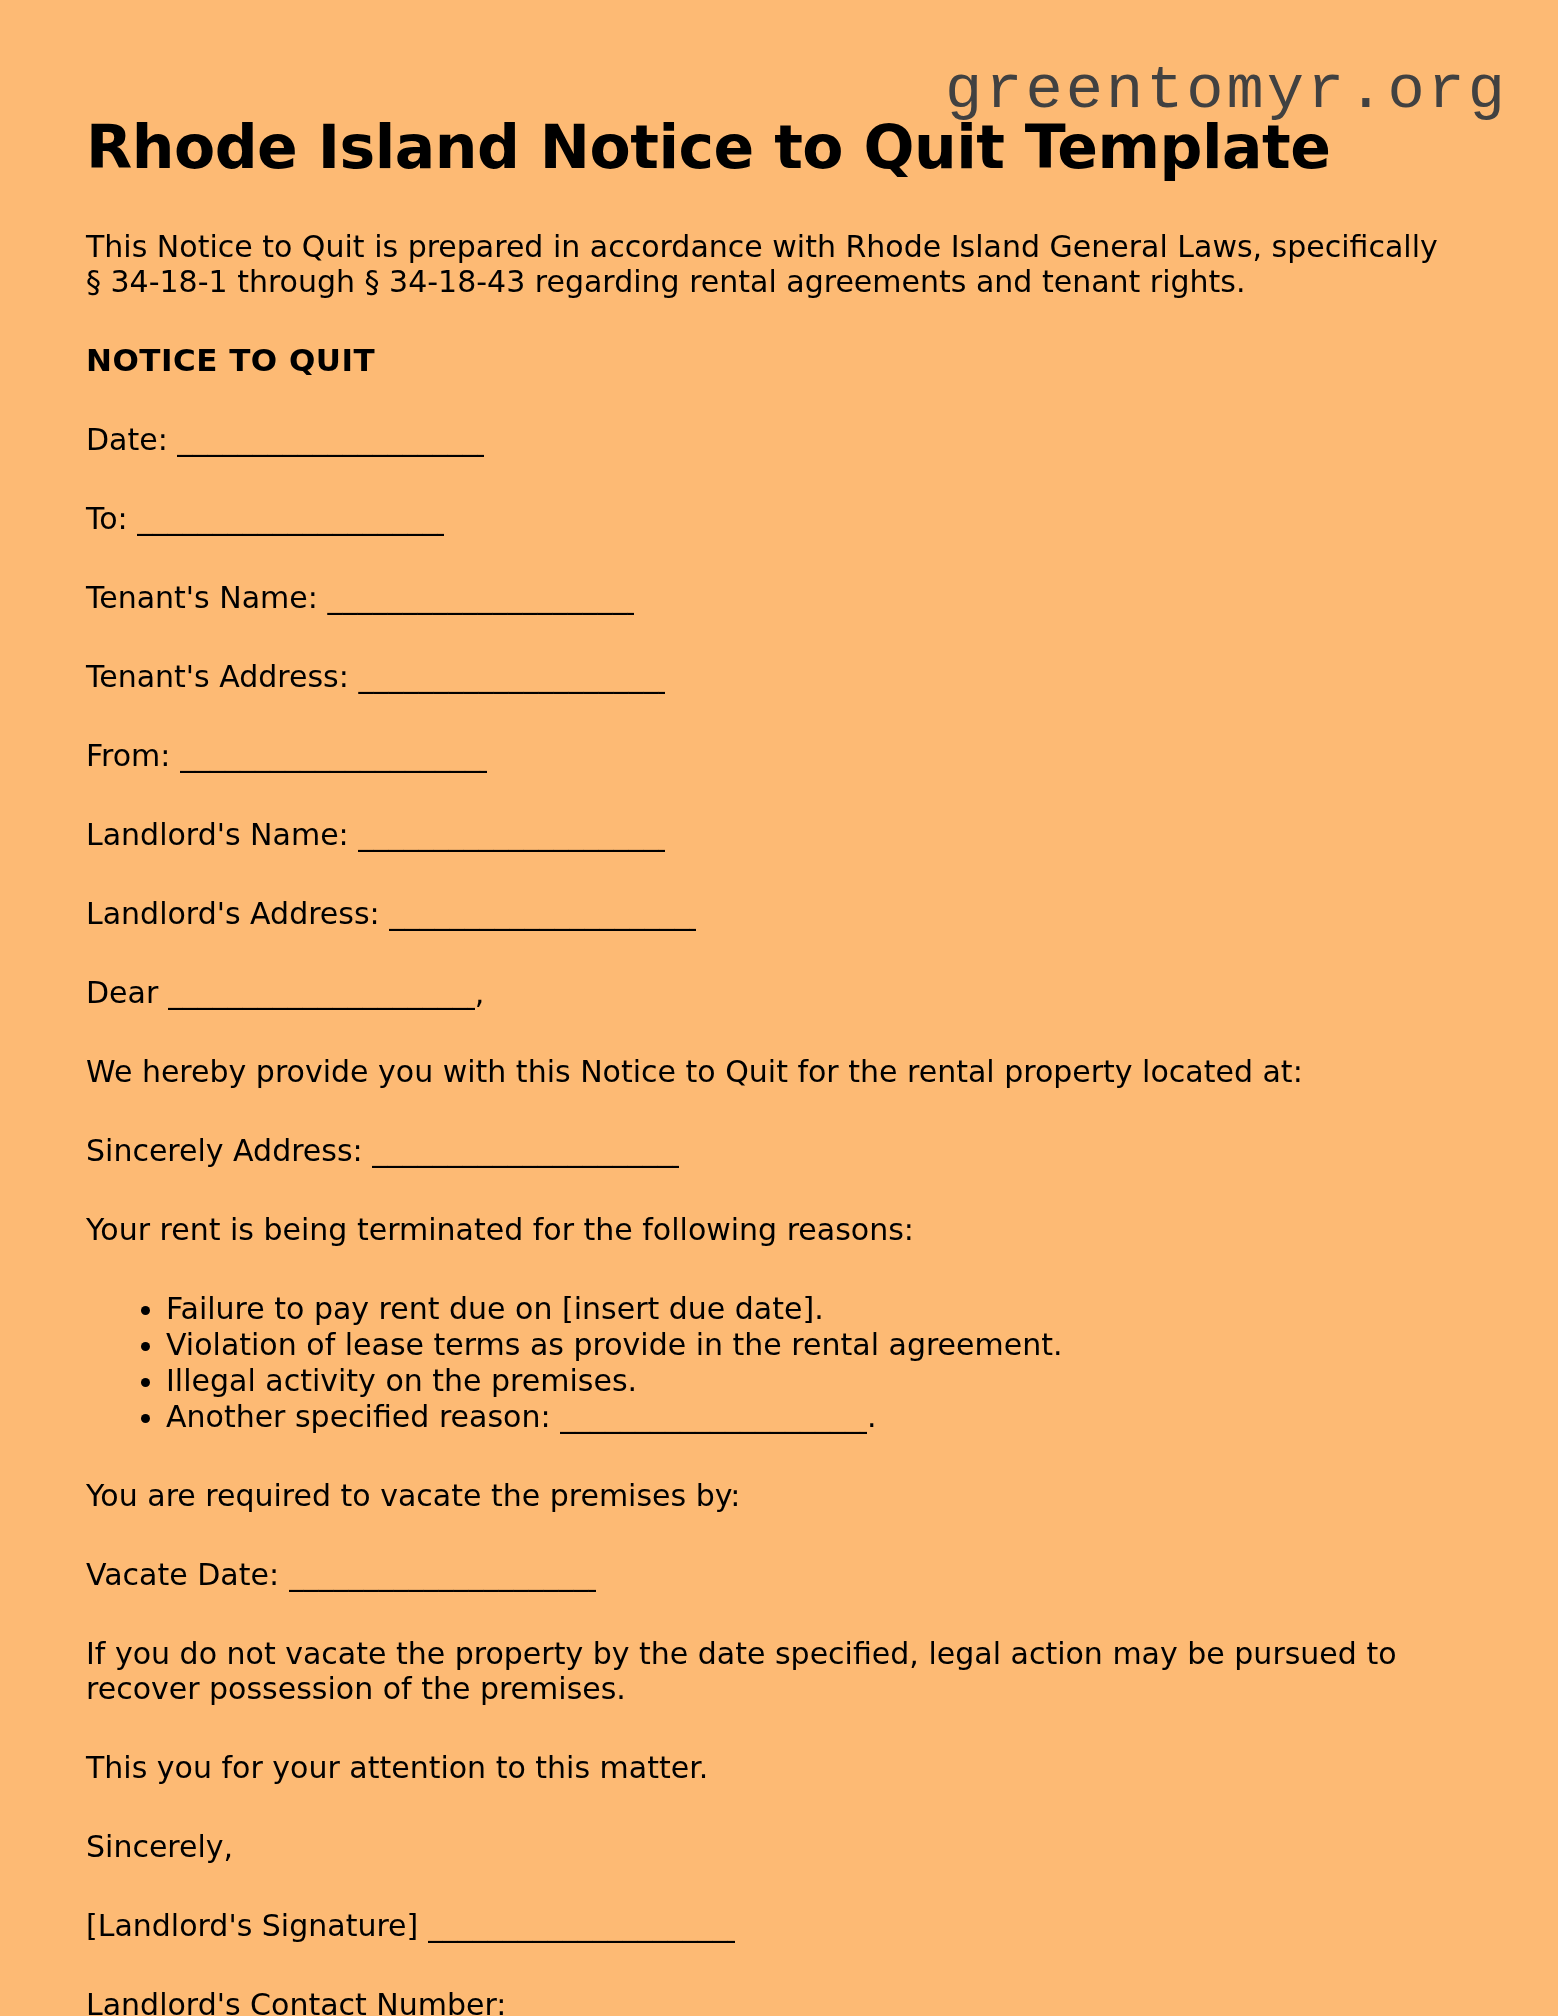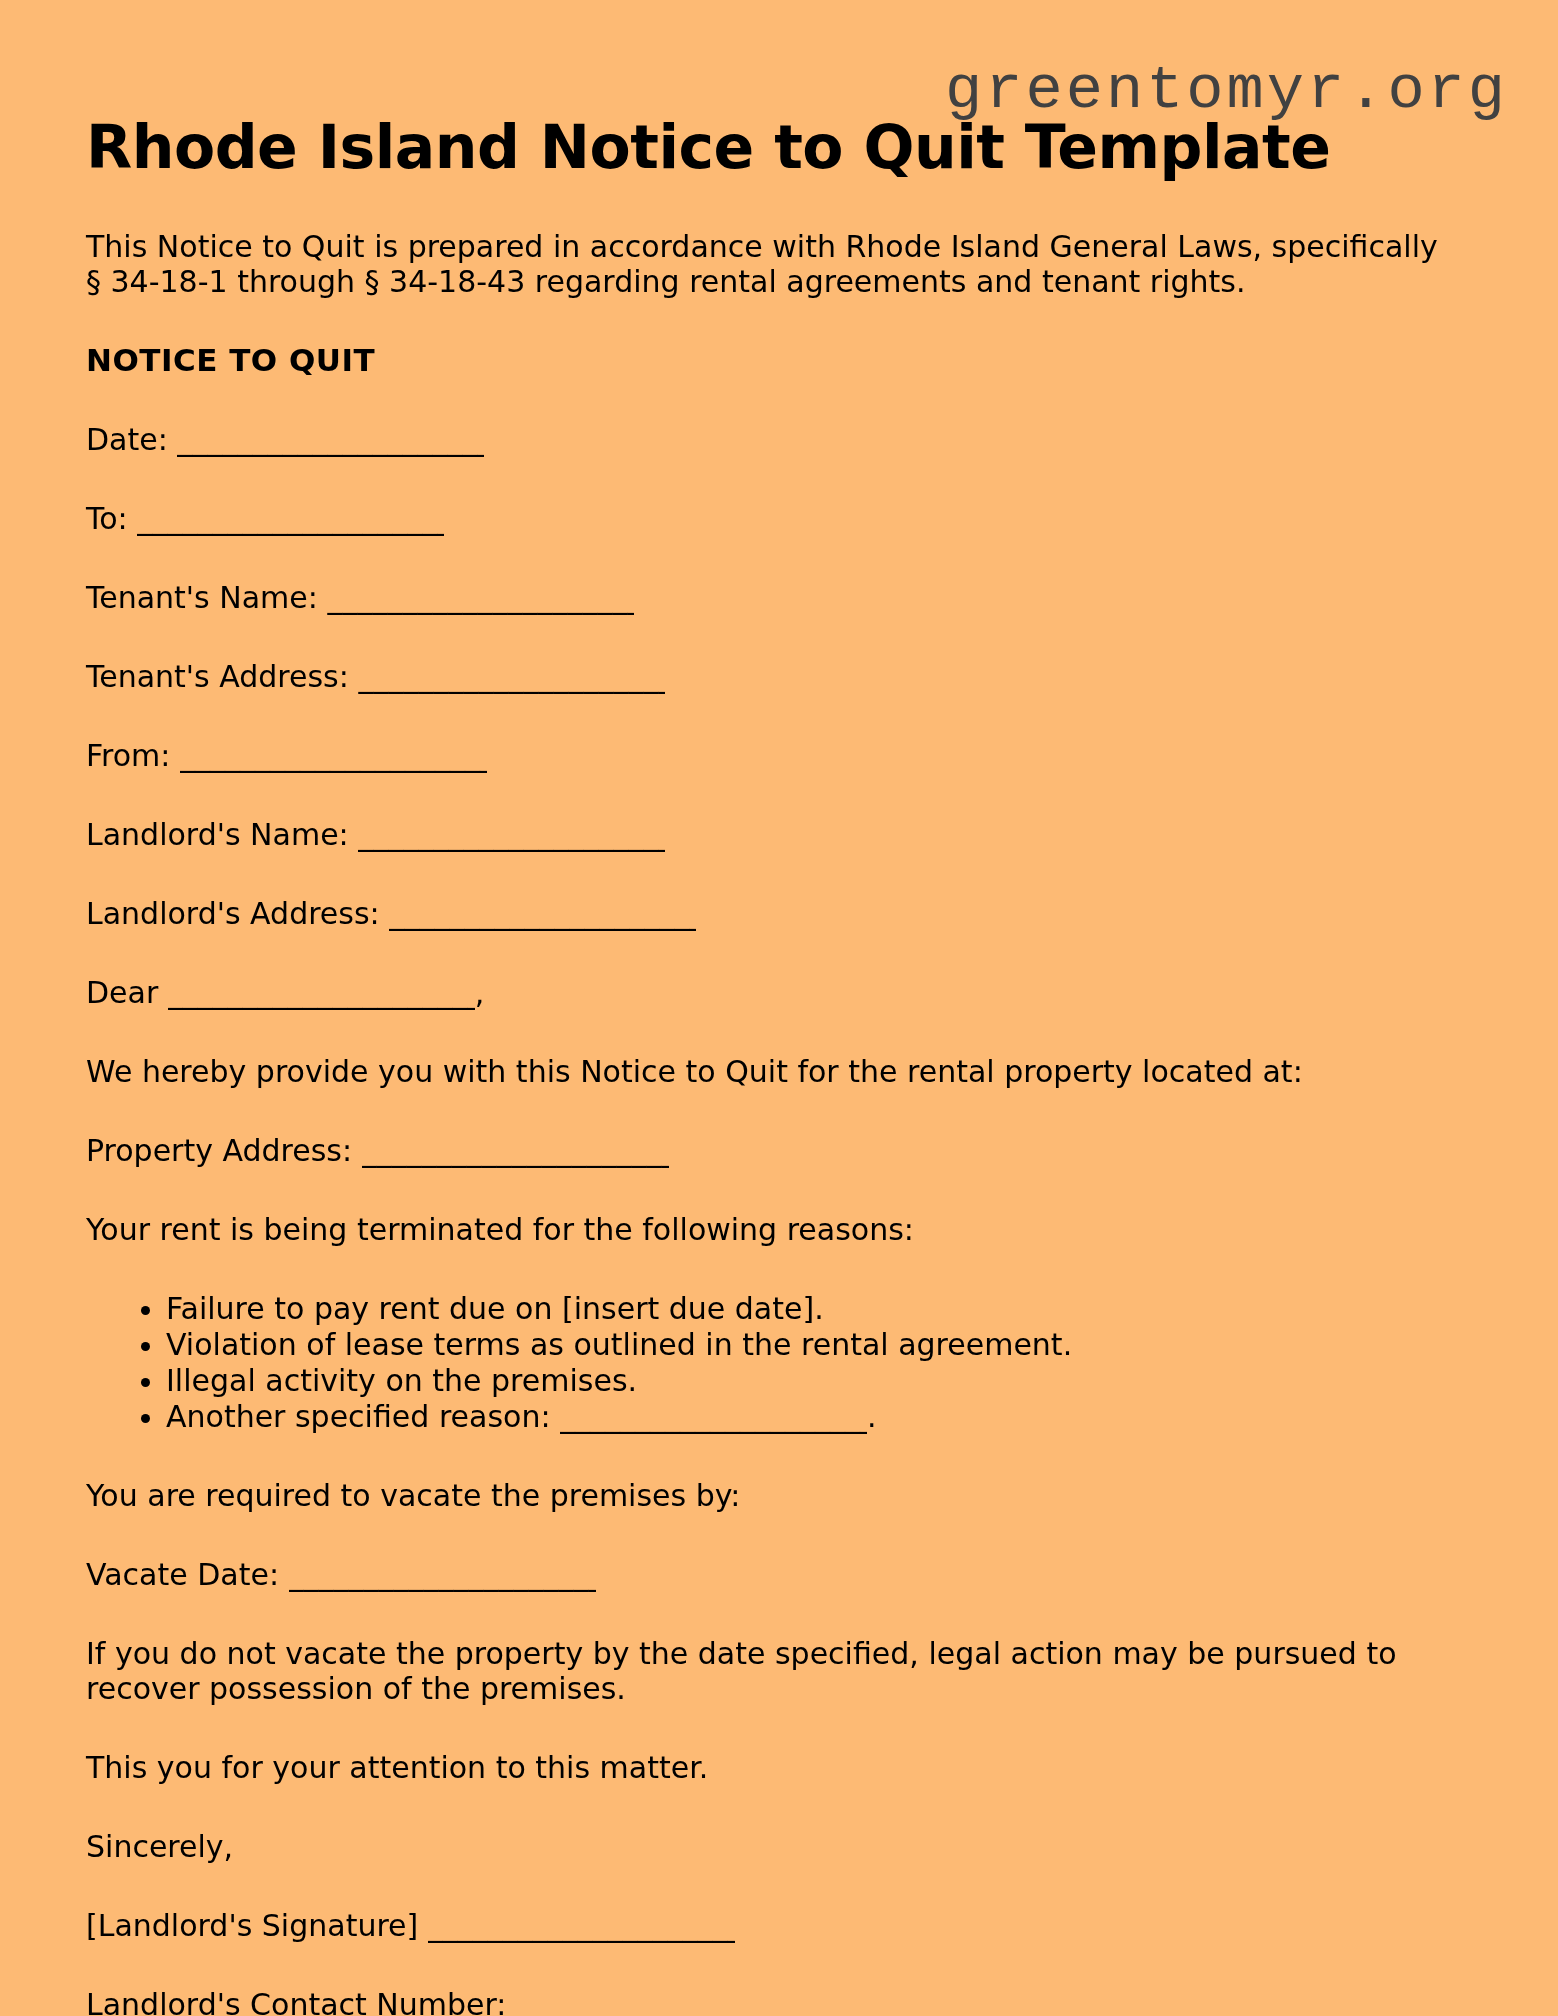--- a/index.html
+++ b/index.html
@@ -87,27 +87,27 @@
   <p class="field"><span>From:</span> <span class="blank">__________________________</span></p>
 
   <p class="field"><span>Landlord's Name:</span> <span class="blank">__________________________</span></p>
 
   <p class="field"><span>Landlord's Address:</span> <span class="blank">__________________________</span></p>
 
   <p class="field"><span>Dear</span> <span class="blank">__________________________</span><span>,</span></p>
 
   <p>We hereby provide you with this Notice to Quit for the rental property located at:</p>
 
-  <p class="field"><span>Property Address:</span> <span class="blank">__________________________</span></p>
+  <p class="field"><span>Sincerely Address:</span> <span class="blank">__________________________</span></p>
 
   <p>Your rent is being terminated for the following reasons:</p>
 
   <ul class="reasons">
     <li>Failure to pay rent due on [insert due date].</li>
-    <li>Violation of lease terms as outlined in the rental agreement.</li>
+    <li>Violation of lease terms as provide in the rental agreement.</li>
     <li>Illegal activity on the premises.</li>
     <li><span>Another specified reason:</span> <span class="blank">__________________________</span><span>.</span></li>
   </ul>
 
   <p>You are required to vacate the premises by:</p>
 
   <p class="field"><span>Vacate Date:</span> <span class="blank">__________________________</span></p>
 
   <p>If you do not vacate the property by the date specified, legal action may be pursued to
 recover possession of the premises.</p>

